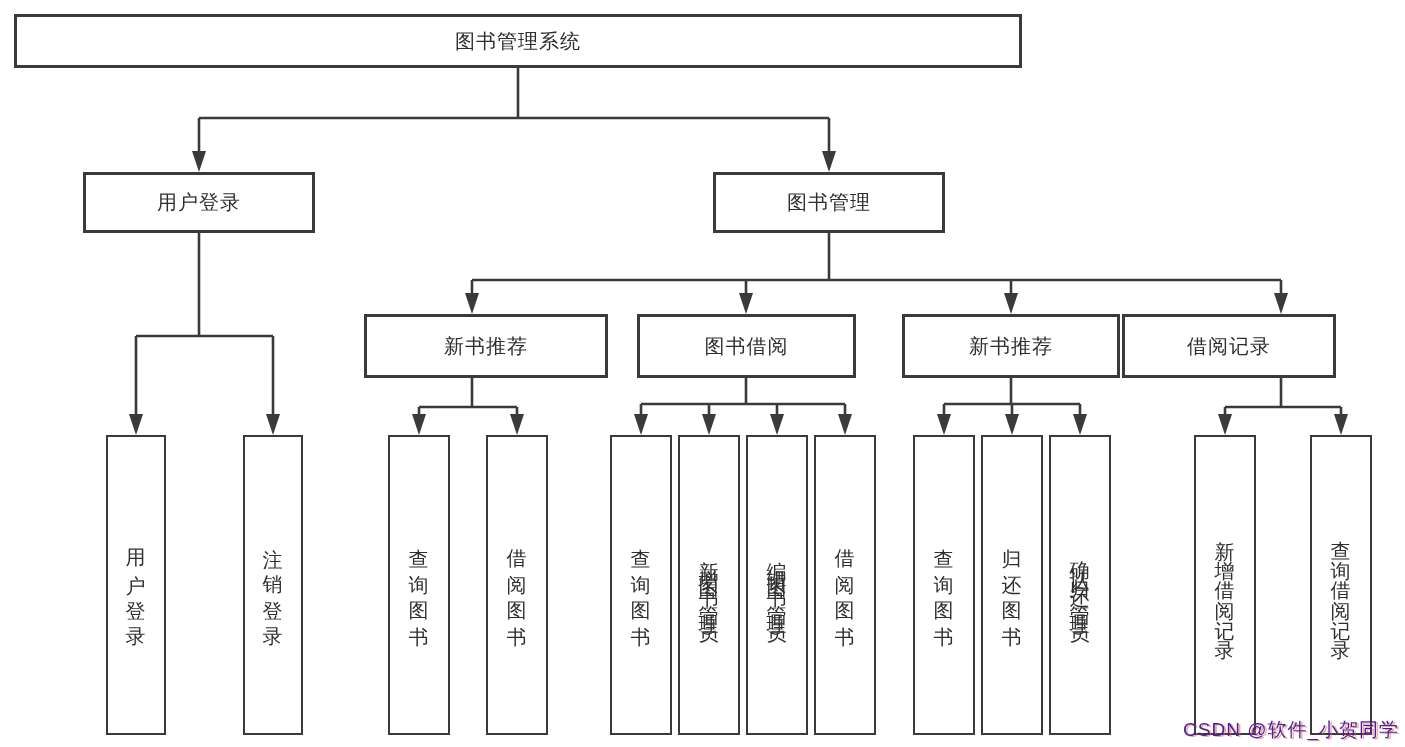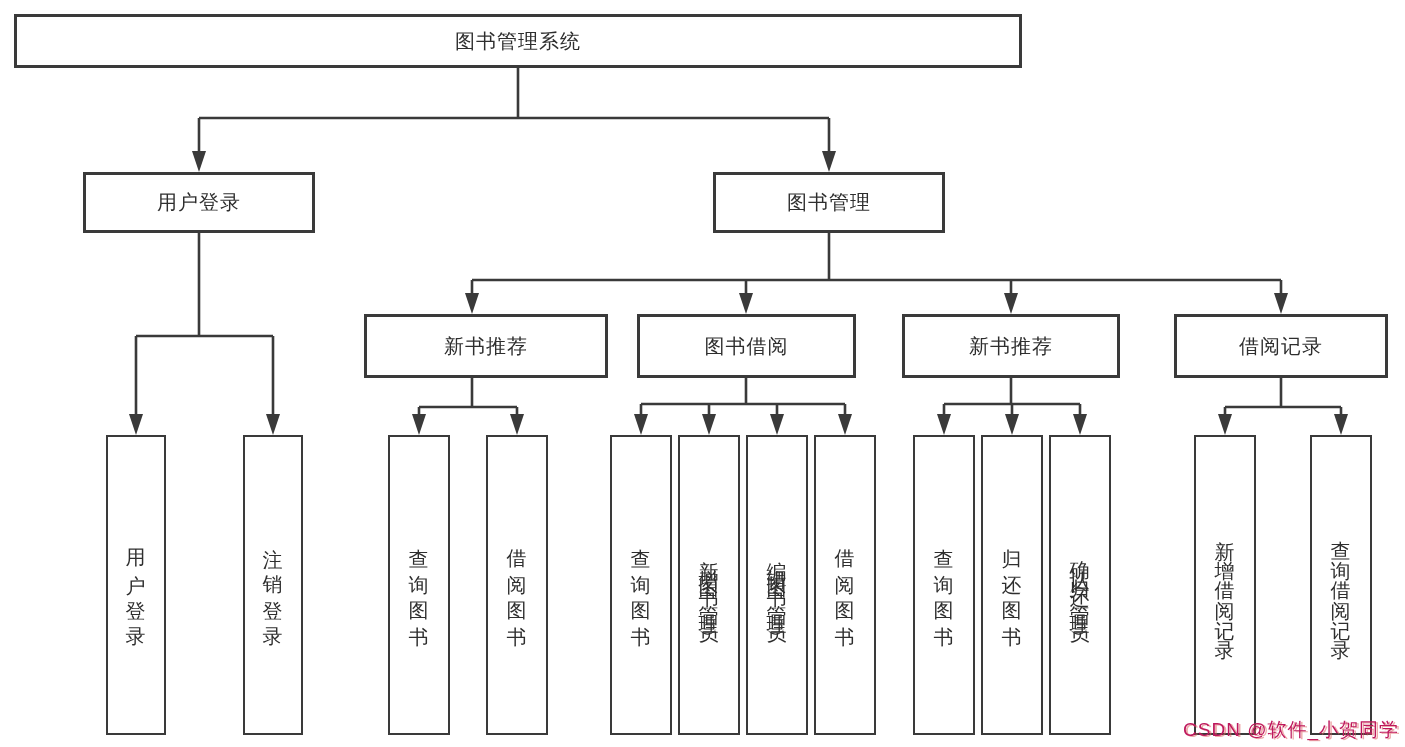--- a/index.html
+++ b/index.html
@@ -37,41 +37,41 @@
   }
   .vbox.ls6 span { letter-spacing: 20px; }
   .vbox.ls9 span { letter-spacing: 9px; }
   
   #n-root   { left: 14px;  top: 14px;  width: 1008px; height: 54px; }
   #n-login  { left: 83px;  top: 172px; width: 232px;  height: 61px; }
   #n-mgmt   { left: 713px; top: 172px; width: 232px;  height: 61px; }
   #n-rec    { left: 364px; top: 314px; width: 244px;  height: 64px; }
   #n-borrow { left: 637px; top: 314px; width: 219px;  height: 64px; }
   #n-cur    { left: 902px; top: 314px; width: 218px;  height: 64px; }
-  #n-hist   { left: 1174px;top: 314px; width: 214px;  height: 64px; }
+  #n-hist   { left: 1122px;top: 314px; width: 214px;  height: 64px; }
   #lf0  { left: 106px;  top: 435px; width: 60px; height: 300px; }
   #lf1  { left: 243px;  top: 435px; width: 60px; height: 300px; }
   #lf2  { left: 388px;  top: 435px; width: 62px; height: 300px; }
   #lf3  { left: 486px;  top: 435px; width: 62px; height: 300px; }
   #lf4  { left: 610px;  top: 435px; width: 62px; height: 300px; }
   #lf5  { left: 678px;  top: 435px; width: 62px; height: 300px; }
   #lf6  { left: 746px;  top: 435px; width: 62px; height: 300px; }
   #lf7  { left: 814px;  top: 435px; width: 62px; height: 300px; }
   #lf8  { left: 913px;  top: 435px; width: 62px; height: 300px; }
   #lf9  { left: 981px;  top: 435px; width: 62px; height: 300px; }
   #lf10 { left: 1049px; top: 435px; width: 62px; height: 300px; }
   #lf11 { left: 1194px; top: 435px; width: 62px; height: 300px; }
   #lf12 { left: 1310px; top: 435px; width: 62px; height: 300px; }
   #watermark {
     position: absolute;
     right: 6px;
     bottom: 4px;
     z-index: 3;
     font-size: 19px;
-    color: #be185d;
+    color: #4c1d95;
     text-shadow: 2px 1px 0 rgba(222, 98, 98, 0.55);
     letter-spacing: 1px;
   }
 </style>
 </head>
 <body>
 
 <div id="canvas">
 
   <svg id="wires" width="1405" height="747" viewBox="0 0 1405 747">

